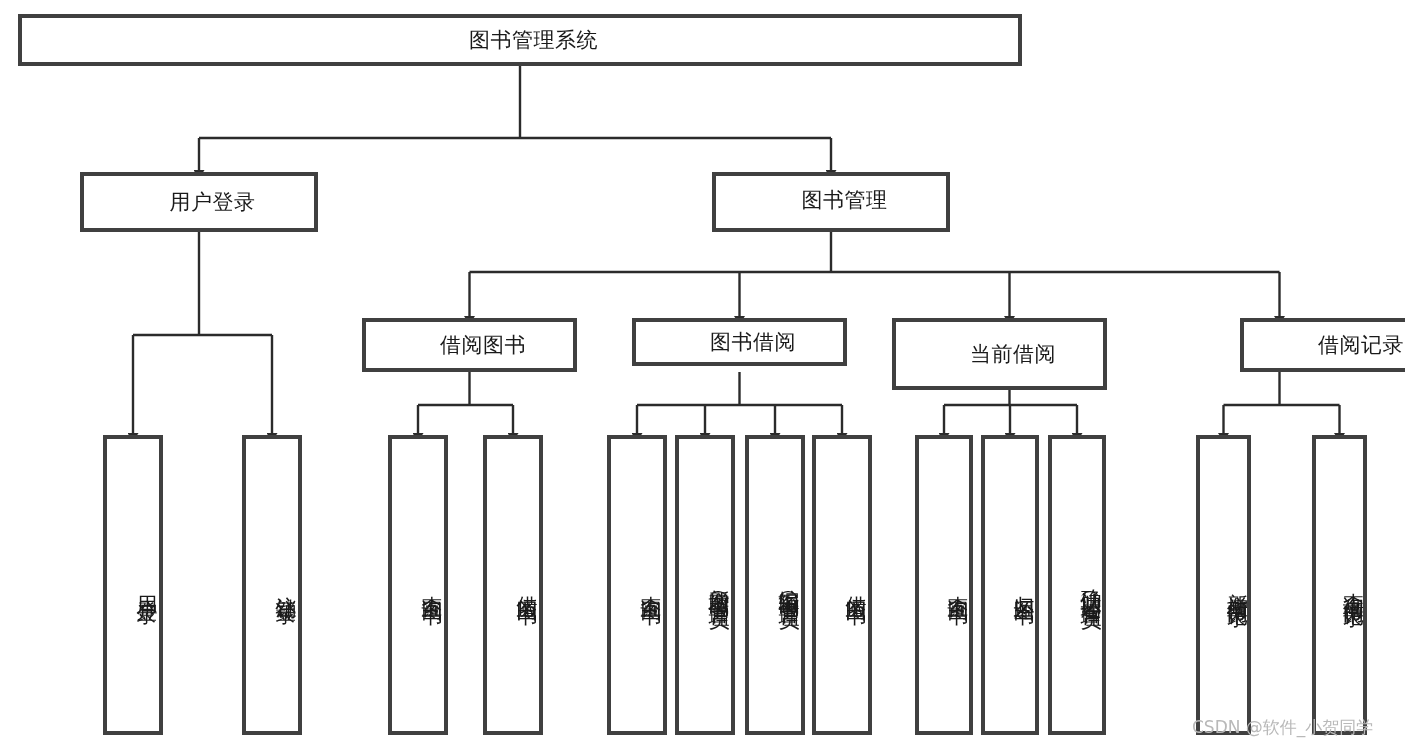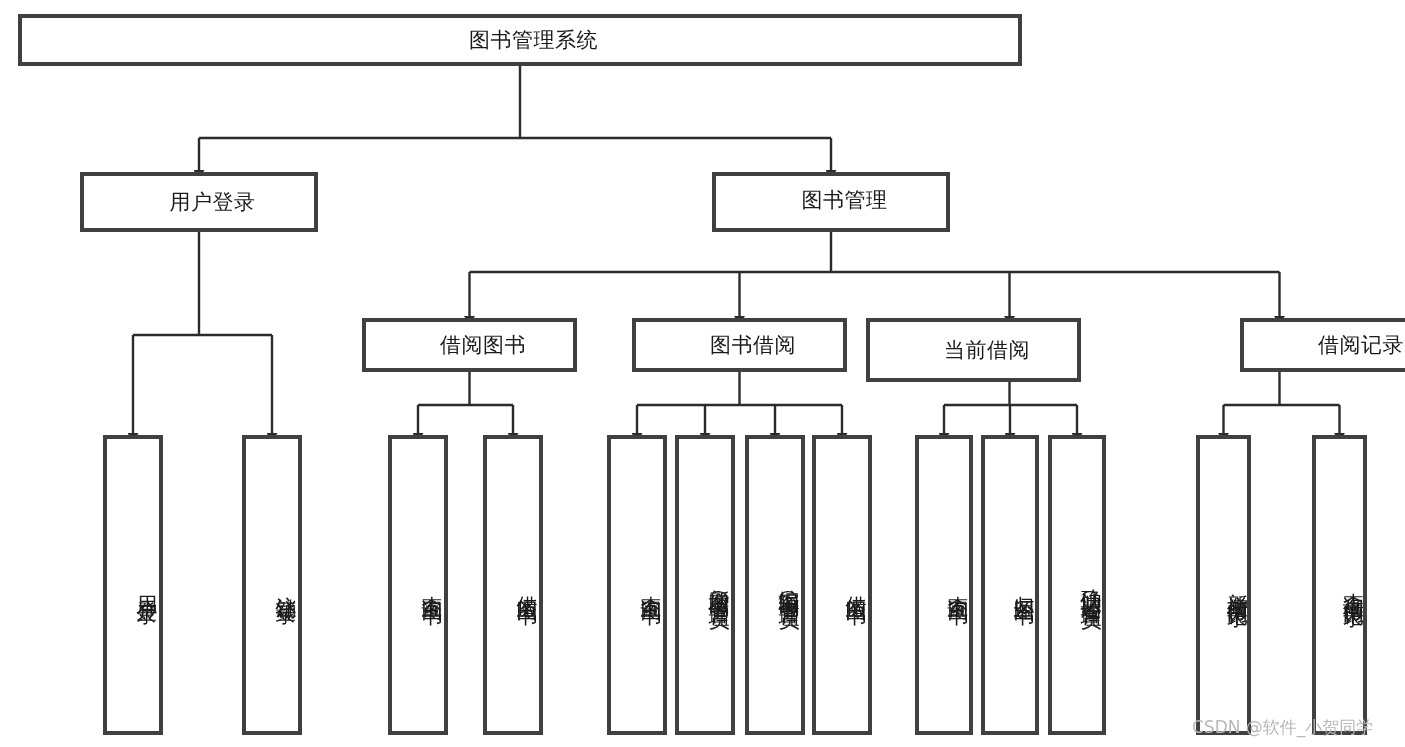--- a/index.html
+++ b/index.html
@@ -118,24 +118,24 @@
       </div>
       <div class="node horizontal" style="left: 80px; top: 172px; width: 238px; height: 60px;">
         <span class="node-label">用户登录</span>
       </div>
       <div class="node horizontal" style="left: 712px; top: 172px; width: 238px; height: 60px; font-family: Liberation Mono, monospace;">
         <span class="node-label">图书管理</span>
       </div>
       <div class="node horizontal" style="left: 362px; top: 318px; width: 215px; height: 54px;">
         <span class="node-label">借阅图书</span>
       </div>
-      <div class="node horizontal" style="left: 632px; top: 318px; width: 215px; height: 54px;">
+      <div class="node horizontal" style="left: 632px; top: 318px; width: 215px; height: 48px;">
         <span class="node-label">图书借阅</span>
       </div>
-      <div class="node horizontal" style="left: 866px; top: 318px; width: 215px; height: 64px;">
+      <div class="node horizontal" style="left: 892px; top: 318px; width: 215px; height: 72px;">
         <span class="node-label">当前借阅</span>
       </div>
       <div class="node horizontal" style="left: 1240px; top: 318px; width: 215px; height: 54px;">
         <span class="node-label">借阅记录</span>
       </div>
       <div class="node vertical" style="left: 103px; top: 435px; width: 60px; height: 300px;">
         <span class="node-label">用户登录</span>
       </div>
       <div class="node vertical" style="left: 242px; top: 435px; width: 60px; height: 300px;">
         <span class="node-label">注销登录</span>

